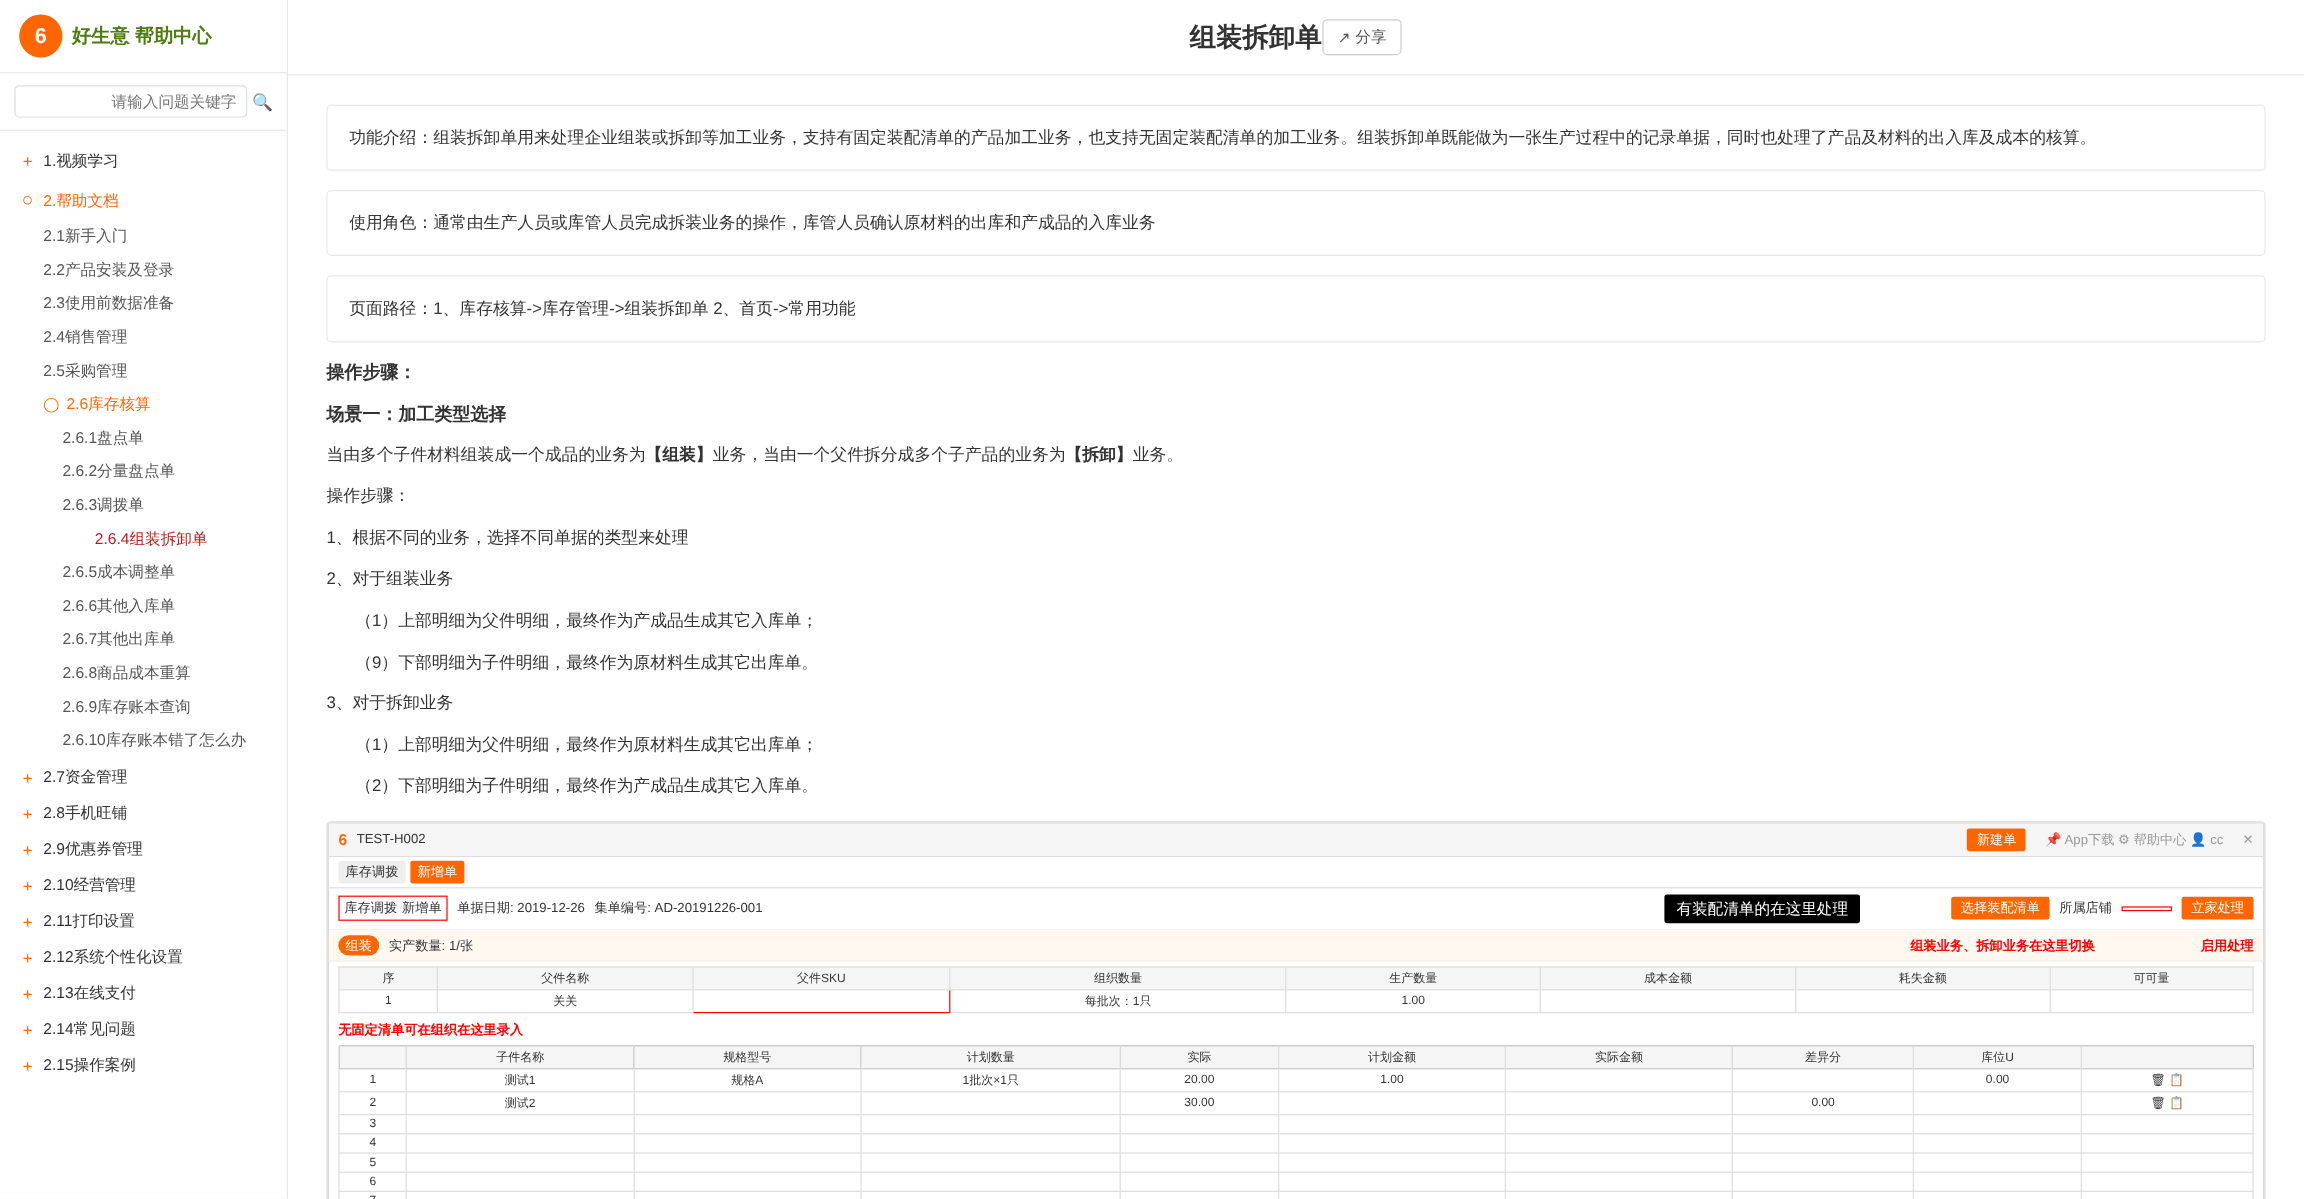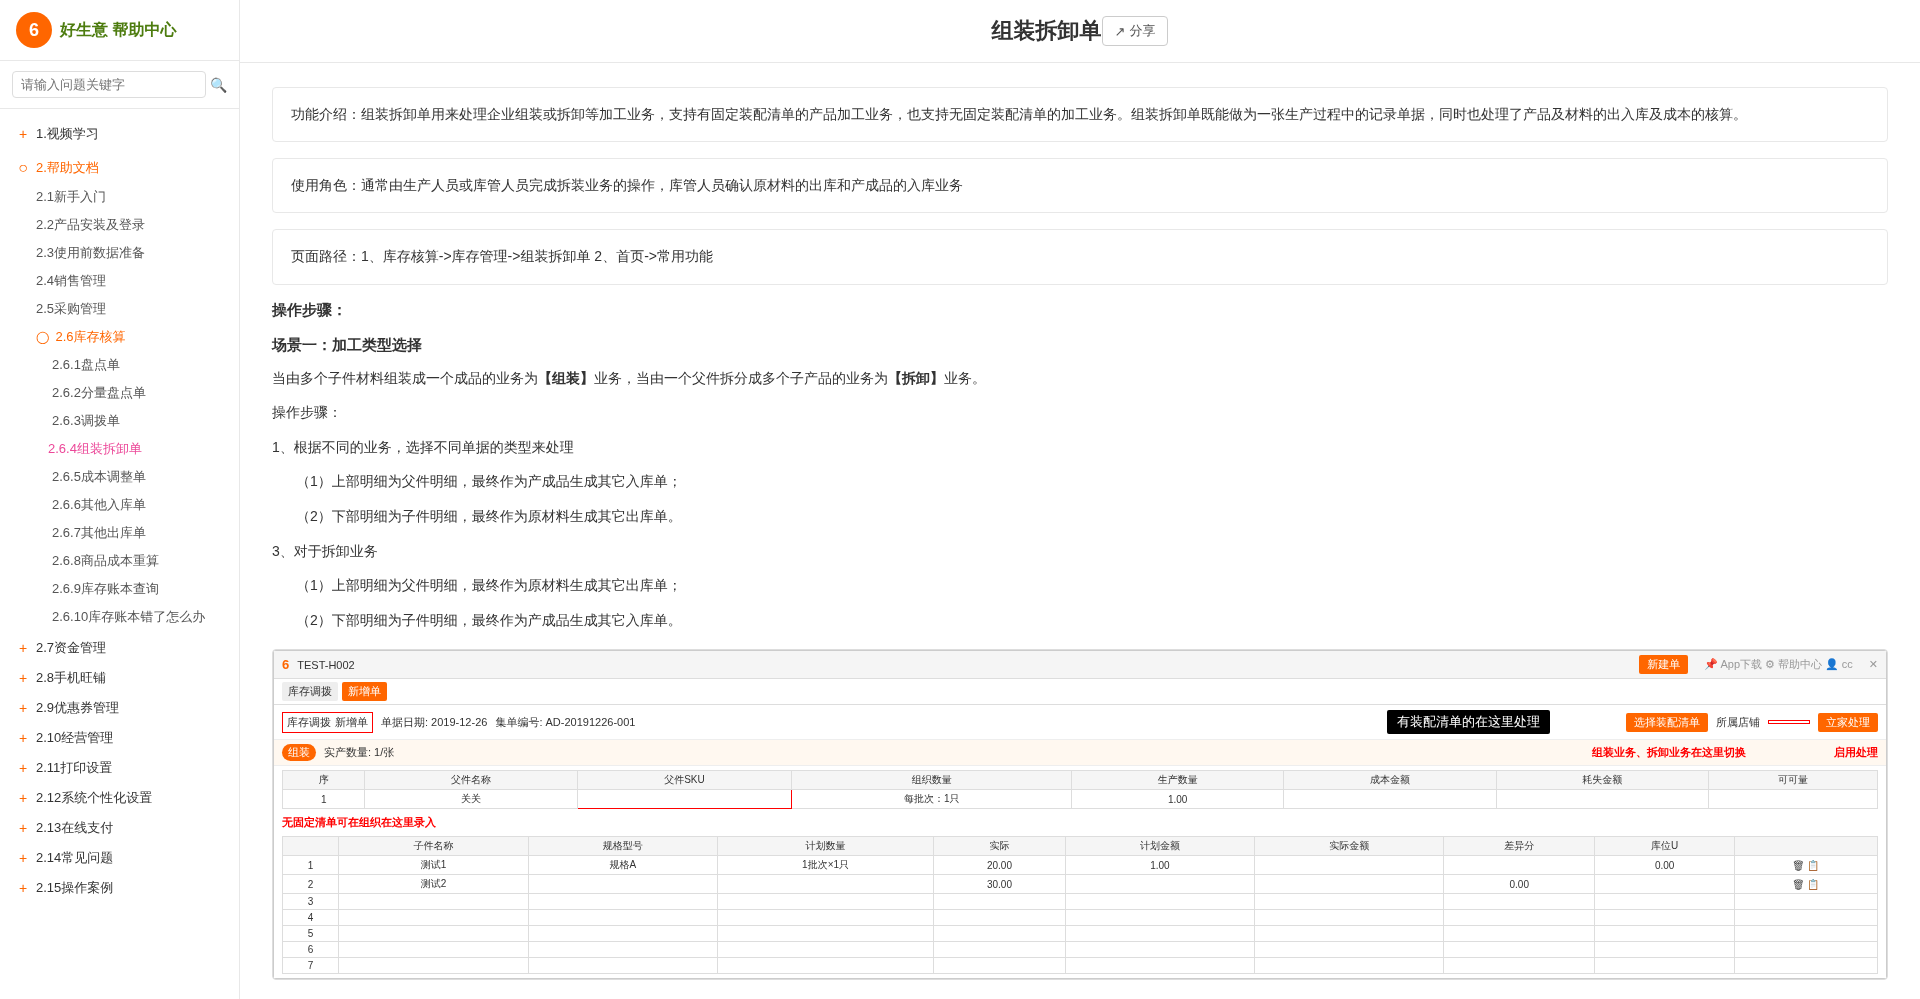--- a/index.html
+++ b/index.html
@@ -54,20 +54,21 @@
     }
 
     .search-input {
       flex: 1;
       border: 1px solid #ddd;
       border-radius: 4px;
       padding: 5px 8px;
       font-size: 13px;
       outline: none;
       color: #999;
+      text-align: right;
     }
 
     .search-btn {
       background: none;
       border: none;
       cursor: pointer;
       color: #999;
       margin-left: 4px;
       font-size: 14px;
     }
@@ -325,21 +326,21 @@
 
       <div class="nav-sub-item" style="padding-left:52px;text-align:center;">
         <span>2.6.1盘点单</span>
       </div>
       <div class="nav-sub-item" style="padding-left:52px;">
         <span>2.6.2分量盘点单</span>
       </div>
       <div class="nav-sub-item" style="padding-left:52px;">
         <span>2.6.3调拨单</span>
       </div>
-      <div class="nav-sub-item active" style="padding-left:48px; color:#ec4899;">
+      <div class="nav-sub-item active" style="padding-left:79px; color:#b91c1c;">
         <span>2.6.4组装拆卸单</span>
       </div>
       <div class="nav-sub-item" style="padding-left:52px;">
         <span>2.6.5成本调整单</span>
       </div>
       <div class="nav-sub-item" style="padding-left:52px;">
         <span>2.6.6其他入库单</span>
       </div>
       <div class="nav-sub-item" style="padding-left:52px;">
         <span>2.6.7其他出库单</span>
@@ -424,23 +425,24 @@
     </div>
 
     <div class="step-text">
       <span>当由多个子件材料组装成一个成品的业务为</span><span class="bold">【组装】</span><span>业务，当由一个父件拆分成多个子产品的业务为</span><span class="bold">【拆卸】</span><span>业务。</span>
     </div>
 
     <div class="step-text bold">操作步骤：</div>
 
     <div class="step-text">1、根据不同的业务，选择不同单据的类型来处理</div>
 
+    <div class="step-text">2、对于组装业务</div>
 
     <div class="step-text indent-1">（1）上部明细为父件明细，最终作为产成品生成其它入库单；</div>
-    <div class="step-text indent-1">（2）下部明细为子件明细，最终作为原材料生成其它出库单。</div>
+    <div class="step-text indent-1">（9）下部明细为子件明细，最终作为原材料生成其它出库单。</div>
 
     <div class="step-text">3、对于拆卸业务</div>
 
     <div class="step-text indent-1">（1）上部明细为父件明细，最终作为原材料生成其它出库单；</div>
     <div class="step-text indent-1">（2）下部明细为子件明细，最终作为产成品生成其它入库单。</div>
 
     <div class="screenshot-container">
       <div class="mock-screenshot-wrapper">
 
         <div class="mock-app">

